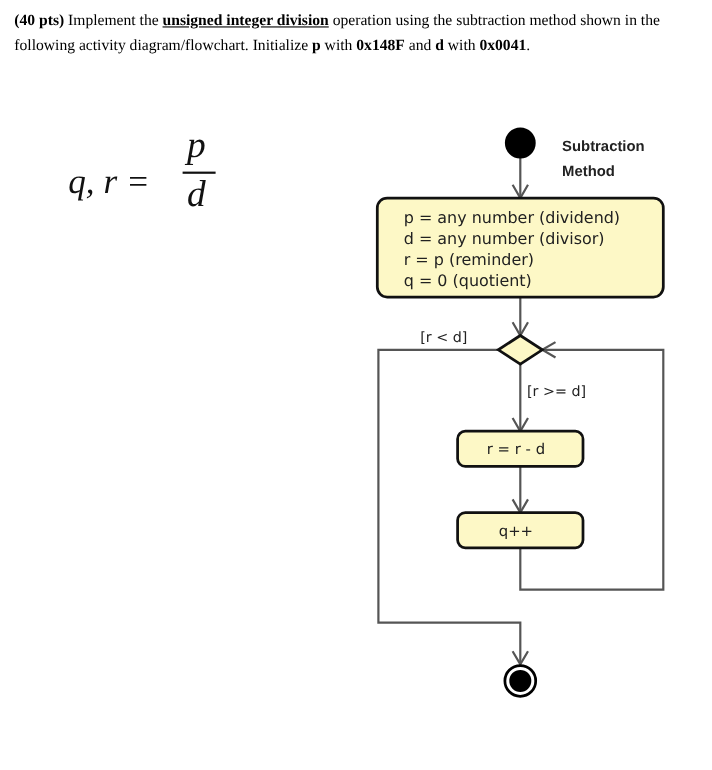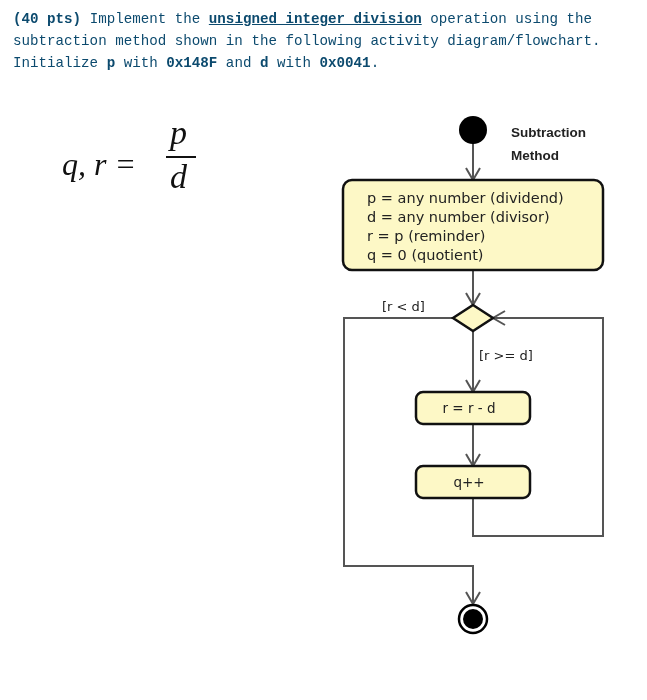--- a/index.html
+++ b/index.html
@@ -1,20 +1,20 @@
 <!DOCTYPE html>
 <html><head>
 <meta charset="utf-8">
 <style>
   html, body { margin: 0; padding: 0; background: #ffffff; }
   body { width: 647px; height: 700px; position: relative; overflow: hidden; }
   .question {
     position: absolute; left: 13px; top: 8px; width: 625px;
-    font-family: Liberation Mono, monospace; font-size: 14.2px; line-height: 22px;
-    color: #0c4a6e;
+    font-family: Liberation Serif, serif; font-size: 14.2px; line-height: 22px;
+    color: #000000;
   }
   .question b { font-weight: bold; }
   .question .ul { font-weight: bold; text-decoration: underline; }
   .formula {
     position: absolute; left: 62px; top: 118px; width: 160px; height: 90px;
     font-family: "Liberation Serif", serif; font-style: italic; color: #111;
   }
   .formula .lhs { position: absolute; left: 0; top: 28px; font-size: 32px; }
   .formula .num { position: absolute; left: 108px; top: -4px; font-size: 34px; }
   .formula .bar { position: absolute; left: 104px; top: 38px; width: 30px; height: 2px; background: #111; }

